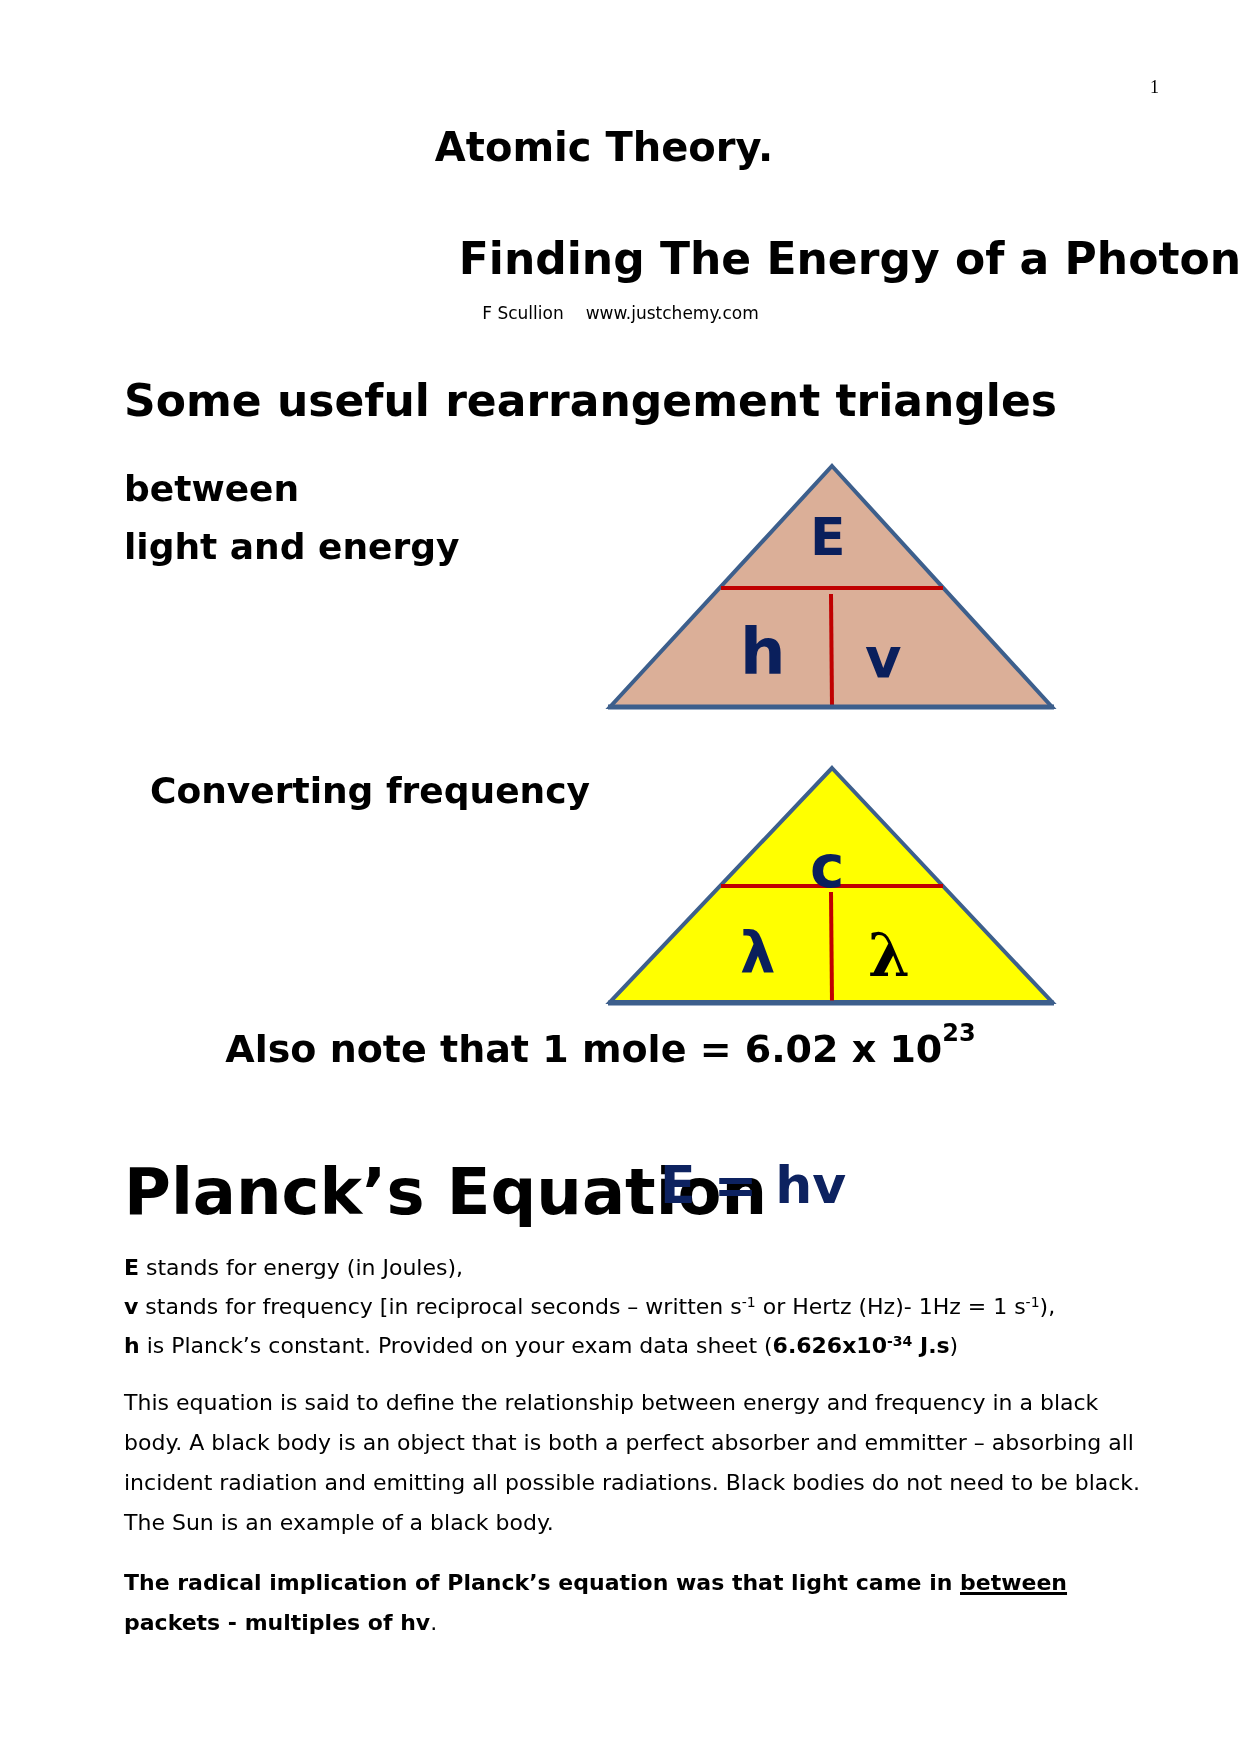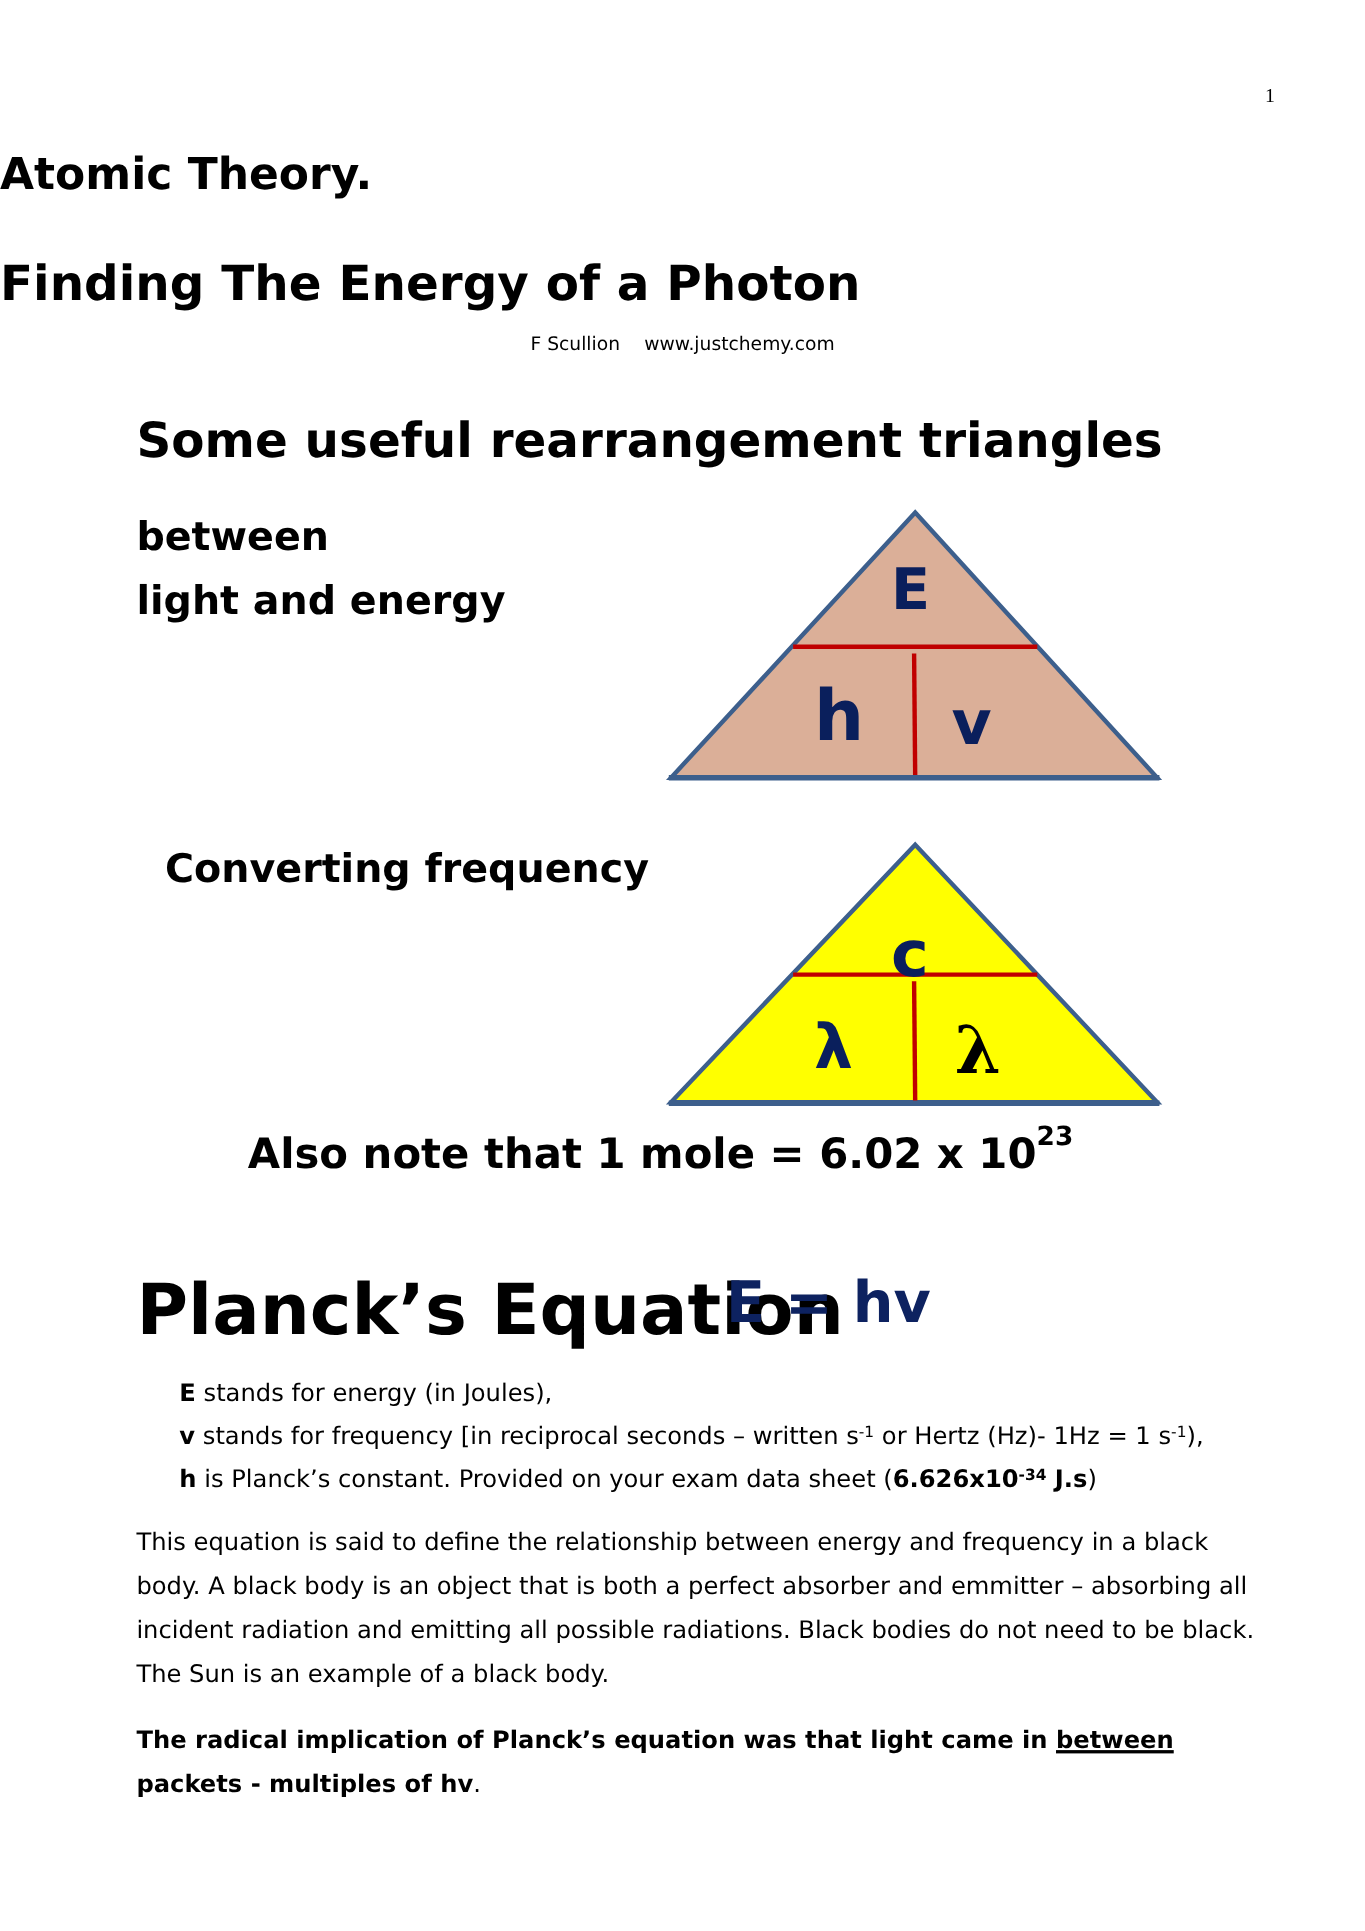--- a/index.html
+++ b/index.html
@@ -1,32 +1,32 @@
 <!DOCTYPE html>
 <html><head>
   <meta charset="utf-8">
   <style>
     html, body { margin: 0; padding: 0; background: #ffffff; }
     body { width: 1241px; height: 1755px; position: relative; overflow: hidden; color: #000; font-family: "DejaVu Sans", sans-serif; }
     .abs { position: absolute; }
     .page-num { left: 1150px; top: 77px; font-family: "Liberation Serif", serif; font-size: 18px; }
-    .title1 { left: 0; width: 1208px; top: 136px; font-weight: bold; font-size: 40px; }
-    .title2 { left: 0; width: 1241px; top: 233px; text-align: left; font-weight: bold; font-size: 44px; }
+    .title1 { left: 0; width: 1208px; top: 124px; text-align: center; font-weight: bold; font-size: 40px; }
+    .title2 { left: 0; width: 1241px; top: 233px; text-align: right; font-weight: bold; font-size: 44px; }
     .author { left: 0; width: 1241px; top: 303px; text-align: center; font-size: 17px; }
     .author .sp { display: inline-block; width: 22px; }
     .h-section { left: 124px; top: 375px; font-weight: bold; font-size: 44px; }
     .sub-label { left: 124px; font-weight: bold; font-size: 36px; line-height: 58px; }
     .tri { position: absolute; }
     .tri svg { display: block; }
     .tri-letter { position: absolute; font-weight: bold; color: #0a1f5c; font-family: "DejaVu Sans", sans-serif; }
     .mole { left: 0; width: 1241px; top: 1027px; text-align: center; font-weight: bold; font-size: 38px; padding-right: 40px; box-sizing: border-box; }
     .mole sup { font-size: 24px; vertical-align: top; position: relative; top: -8px; }
     .planck-title { left: 124px; top: 1155px; font-weight: bold; font-size: 64px; }
     .planck-eq { left: 660px; top: 1155px; font-weight: bold; font-size: 52px; color: #0d2260; }
-    .defs { left: 124px; top: 1248px; font-size: 22px; line-height: 39px; margin-left: 39px; }
+    .defs { left: 124px; top: 1248px; font-size: 22px; line-height: 39px; }
     .defs b { font-weight: bold; }
     .defs sup { font-size: 14px; vertical-align: top; position: relative; top: -4px; }
     .para { left: 124px; top: 1383px; width: 1030px; font-size: 22px; line-height: 40px; }
     .para2 { left: 124px; top: 1563px; width: 1030px; font-size: 22px; line-height: 40px; font-weight: bold; }
     .para2 u { text-decoration: underline; text-decoration-thickness: 3px; }
   </style>
 </head>
 <body>
 
 <div class="abs page-num">1</div>

